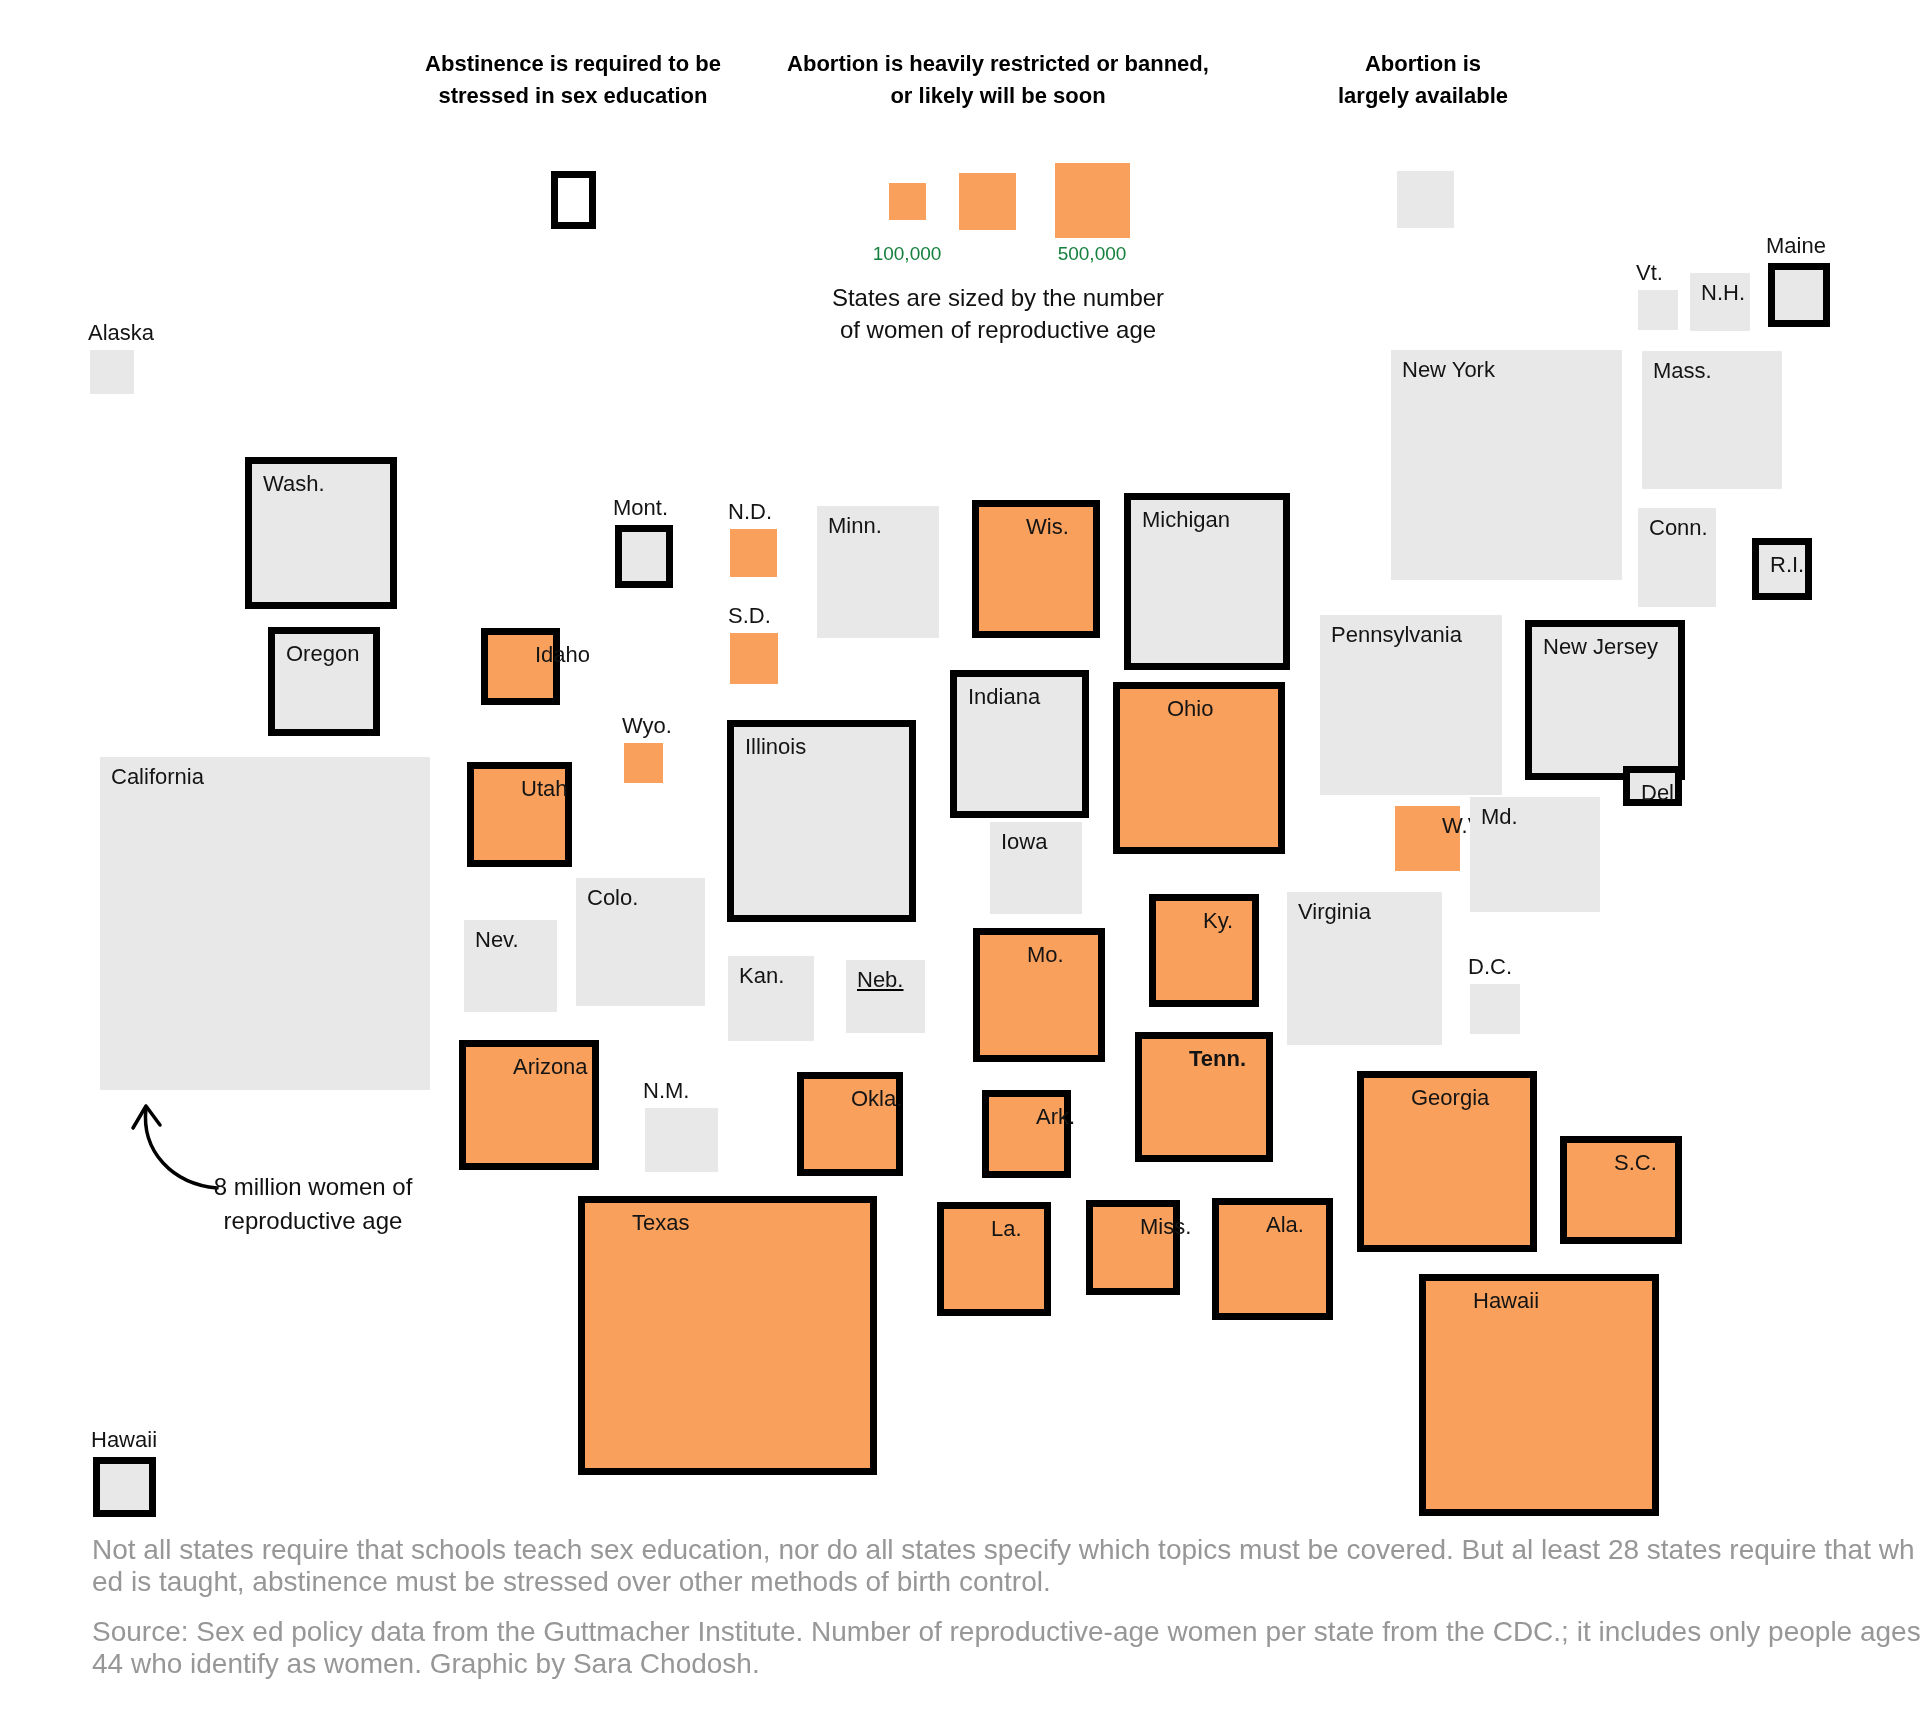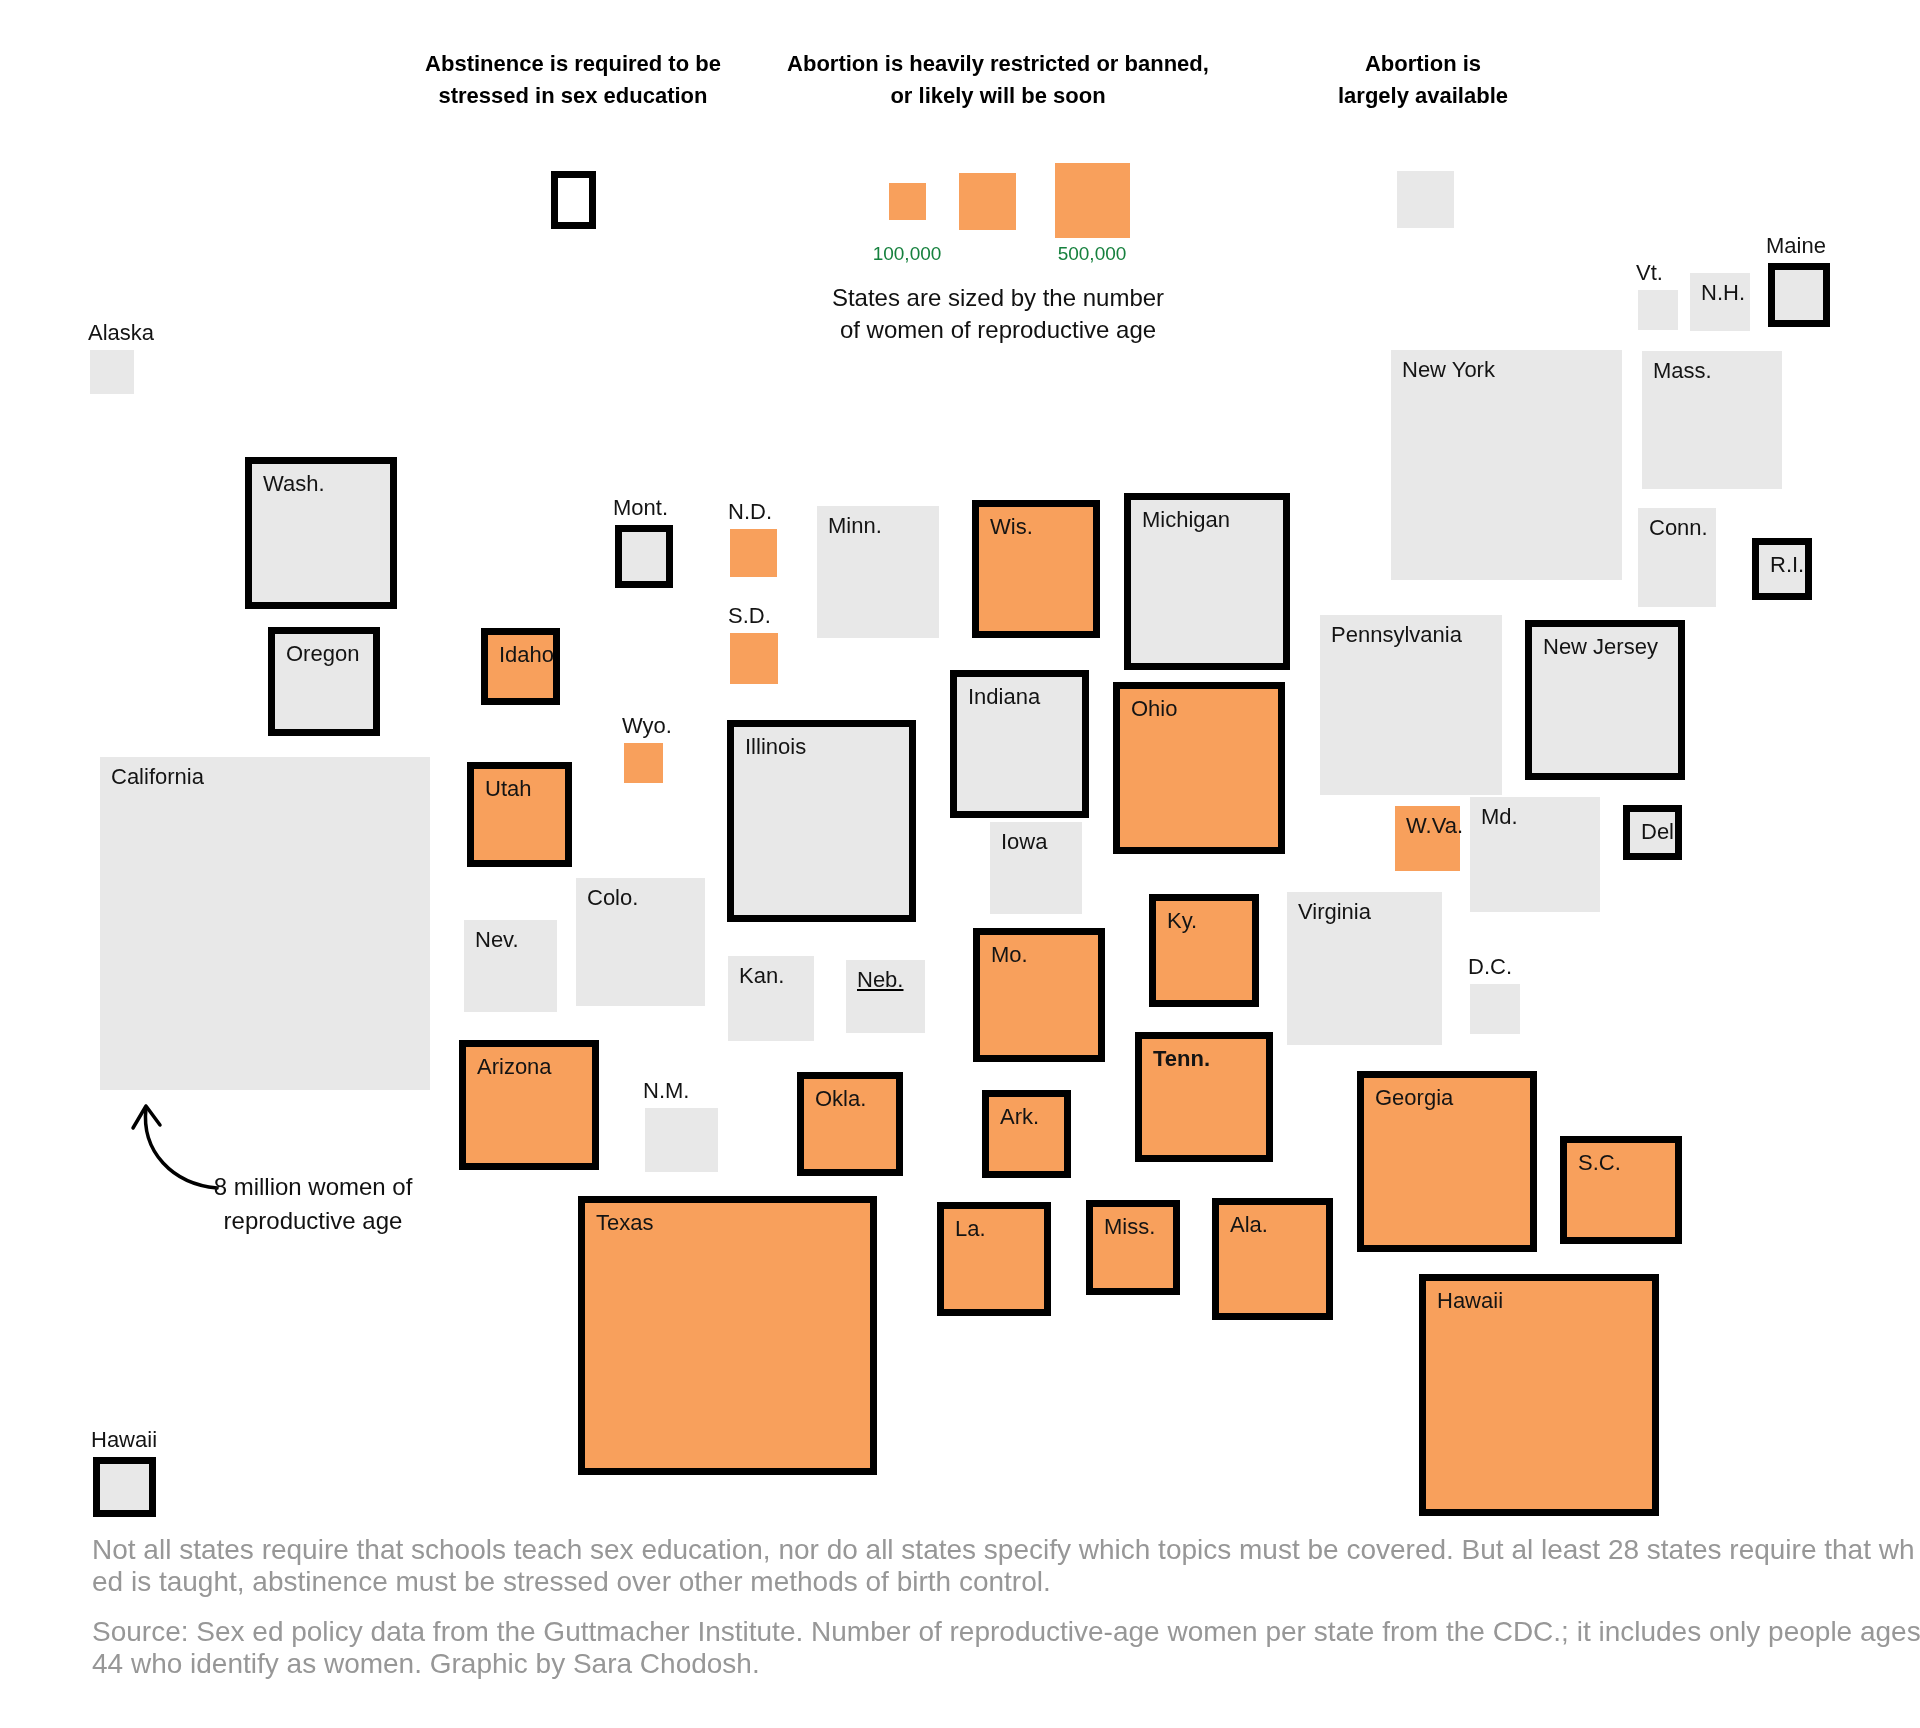--- a/index.html
+++ b/index.html
@@ -9,21 +9,21 @@
   }
   .hdr{position:absolute;width:460px;text-align:center;font-weight:bold;
        font-size:22px;line-height:32px;color:#000;}
   .swatch{position:absolute;}
   .swatch.outline{background:#ffffff;border:7px solid #000;box-sizing:border-box;}
   .swatch.orange{background:#F8A05C;}
   .swatch.gray{background:#E8E8E8;}
   .sizelab{position:absolute;width:150px;text-align:center;font-size:19px;color:#15803d;}
   .caption-line{position:absolute;width:460px;text-align:center;font-size:24px;color:#111;}
   .state{position:absolute;box-sizing:border-box;}
-  .state.orange{background:#F8A05C;}
+  .state.orange{background:#F8A05C;padding-left:36px;}
   .state.gray{background:#E8E8E8;}
   .state.bordered{border:7px solid #000;}
   .state-label{font-size:22px;color:#141414;white-space:nowrap;}
   .state-label.inside{display:block;padding:7px 0 0 11px;}
   .state-label.above{position:absolute;line-height:26px;}
   .annot{position:absolute;left:163px;top:1170px;width:300px;text-align:center;
          font-size:24px;line-height:34px;color:#111;}
   .footer-line{position:absolute;white-space:nowrap;font-size:28px;line-height:32px;color:#979797;}
   svg{position:absolute;}
 </style>
@@ -167,21 +167,21 @@
     </div>
     <div class="state gray" style="left: 1320px; top: 615px; width: 182px; height: 180px;">
       <div class="state-label inside">Pennsylvania</div>
     </div>
     <div class="state gray bordered" style="left: 1525px; top: 620px; width: 160px; height: 160px;">
       <div class="state-label inside">New Jersey</div>
     </div>
     <div class="state gray" style="left: 1470px; top: 797px; width: 130px; height: 115px;">
       <div class="state-label inside">Md.</div>
     </div>
-    <div class="state gray bordered" style="left: 1623px; top: 805px; width: 59px; height: 55px;">
+    <div class="state gray bordered" style="left: 1623px; top: 766px; width: 59px; height: 40px;">
       <div class="state-label inside">Del</div>
     </div>
     <div class="state gray" style="left: 1470px; top: 984px; width: 50px; height: 50px;"></div>
     <div class="state-label above" style="left: 1468px; top: 954px;">D.C.</div>
     <div class="state gray" style="left: 1638px; top: 290px; width: 40px; height: 40px;"></div>
     <div class="state-label above" style="left: 1636px; top: 260px;">Vt.</div>
     <div class="state gray" style="left: 1690px; top: 273px; width: 60px; height: 58px;">
       <div class="state-label inside">N.H.</div>
     </div>
     <div class="state gray bordered" style="left: 1768px; top: 263px; width: 62px; height: 64px;"></div>

